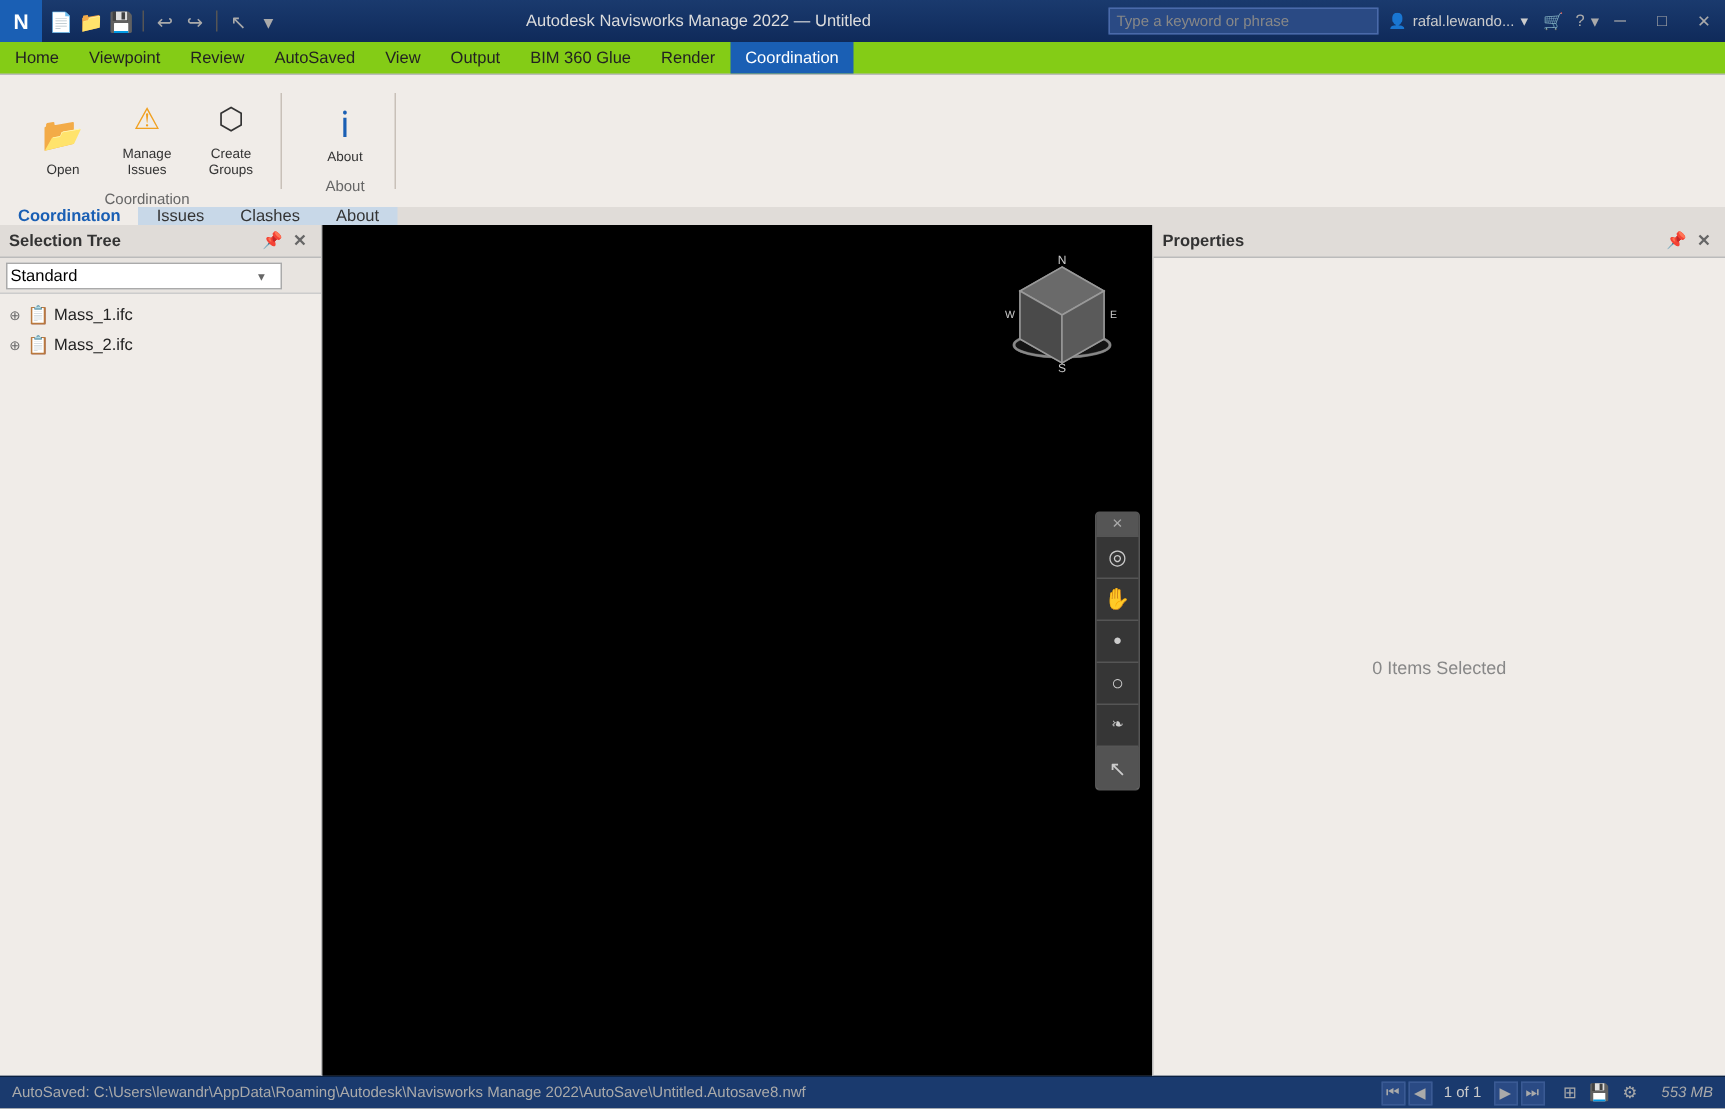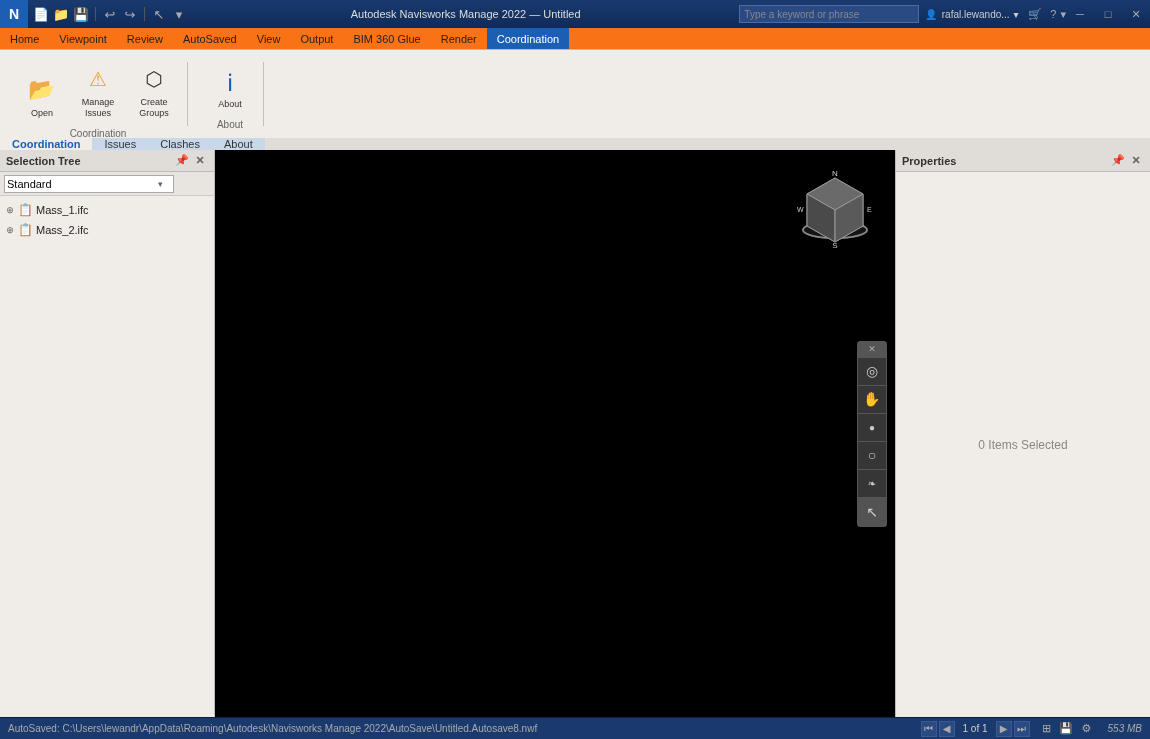--- a/index.html
+++ b/index.html
@@ -34,21 +34,21 @@
       width: 180px; height: 18px; background: #2a4a84; border: 1px solid #4a6aaa;
       color: #999; font-size: 10px; padding: 0 4px; display: flex; align-items: center;
     }
     #title-bar .user-area { display: flex; align-items: center; color: #ccc; font-size: 10px; padding: 0 6px; gap: 4px; }
     #title-bar .win-controls { display: flex; }
     #title-bar .win-btn { width: 28px; height: 28px; display: flex; align-items: center; justify-content: center; color: #aaa; font-size: 11px; cursor: pointer; }
 
     
     #menu-bar {
       height: 22px;
-      background: #f97316;
+      background: #84cc16;
       display: flex;
       align-items: stretch;
       border-bottom: 1px solid #bbb;
     }
     #menu-bar .menu-item {
       padding: 0 10px;
       display: flex; align-items: center;
       font-size: 11px; color: #222;
       cursor: pointer;
     }
@@ -140,21 +140,21 @@
     #selection-tree .panel-titlebar .panel-title { flex: 1; }
     #selection-tree .panel-titlebar .panel-icons { display: flex; gap: 2px; }
     #selection-tree .panel-titlebar .panel-icon { width: 16px; height: 16px; display: flex; align-items: center; justify-content: center; font-size: 11px; color: #666; cursor: pointer; }
     #selection-tree .panel-toolbar {
       height: 24px;
       background: #e8e4e0;
       border-bottom: 1px solid #ccc;
       display: flex; align-items: center; padding: 0 4px;
     }
     .dropdown-select {
-      width: 170px; height: 18px; font-size: 11px;
+      width: 184px; height: 18px; font-size: 11px;
       background: white; border: 1px solid #aaa;
       padding: 0 2px; cursor: pointer;
       appearance: none; -webkit-appearance: none;
     }
     .dropdown-arrow { font-size: 9px; margin-left: -16px; pointer-events: none; color: #666; }
     #tree-content { flex: 1; padding: 4px; overflow-y: auto; }
     .tree-item { display: flex; align-items: center; gap: 2px; padding: 2px 0; cursor: pointer; }
     .tree-expand { width: 12px; height: 12px; display: flex; align-items: center; justify-content: center; font-size: 9px; color: #666; }
     .tree-icon { width: 16px; height: 16px; display: flex; align-items: center; justify-content: center; font-size: 12px; }
     .tree-label { font-size: 11px; color: #222; }
@@ -188,21 +188,21 @@
       width: 28px; height: 28px;
       display: flex; align-items: center; justify-content: center;
       color: #ccc; font-size: 14px; cursor: pointer;
       border-bottom: 1px solid #555;
     }
     .nav-tool-btn:last-child { border-bottom: none; }
     .nav-tool-btn.active { background: rgba(255,255,255,0.15); }
 
     
     #properties-panel {
-      width: 255px;
+      width: 382px;
       background: #f0ece8;
       border-left: 1px solid #bbb;
       display: flex;
       flex-direction: column;
     }
     #properties-panel .panel-titlebar {
       height: 22px;
       background: #e0dcd8;
       border-bottom: 1px solid #bbb;
       display: flex; align-items: center;

